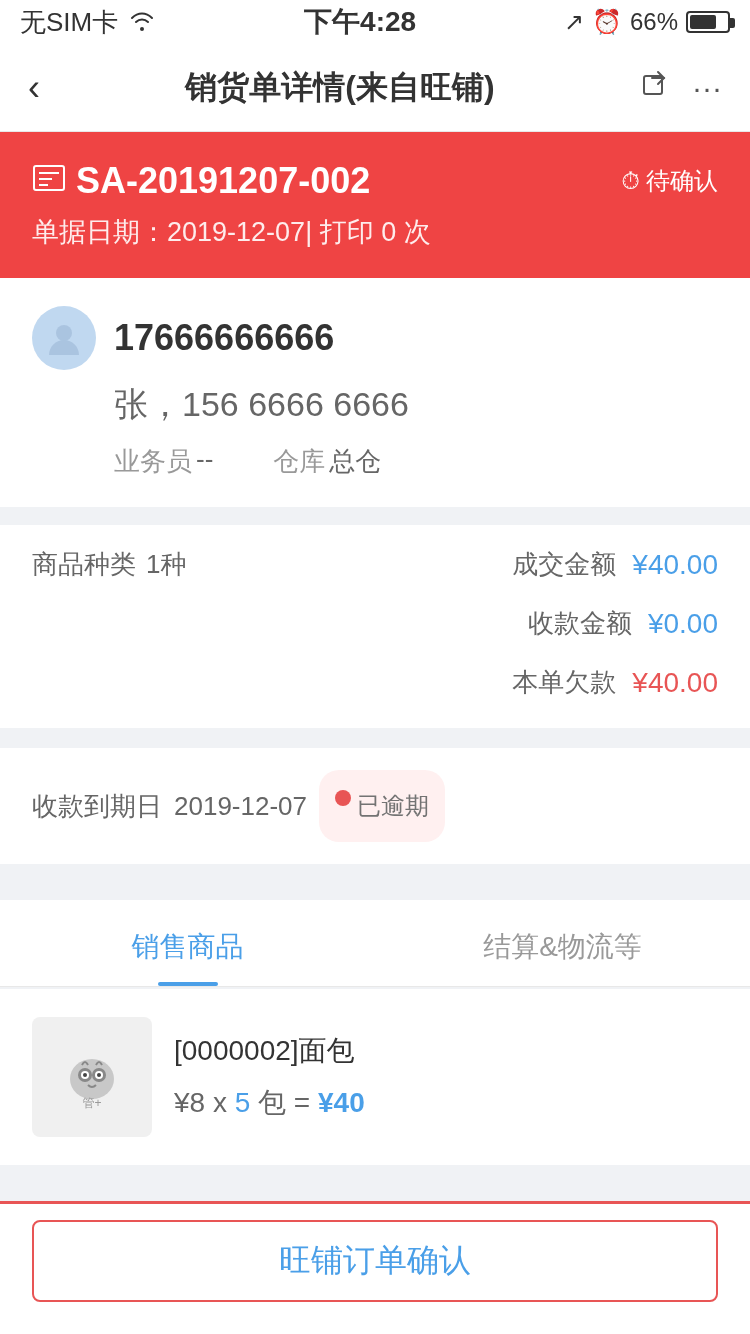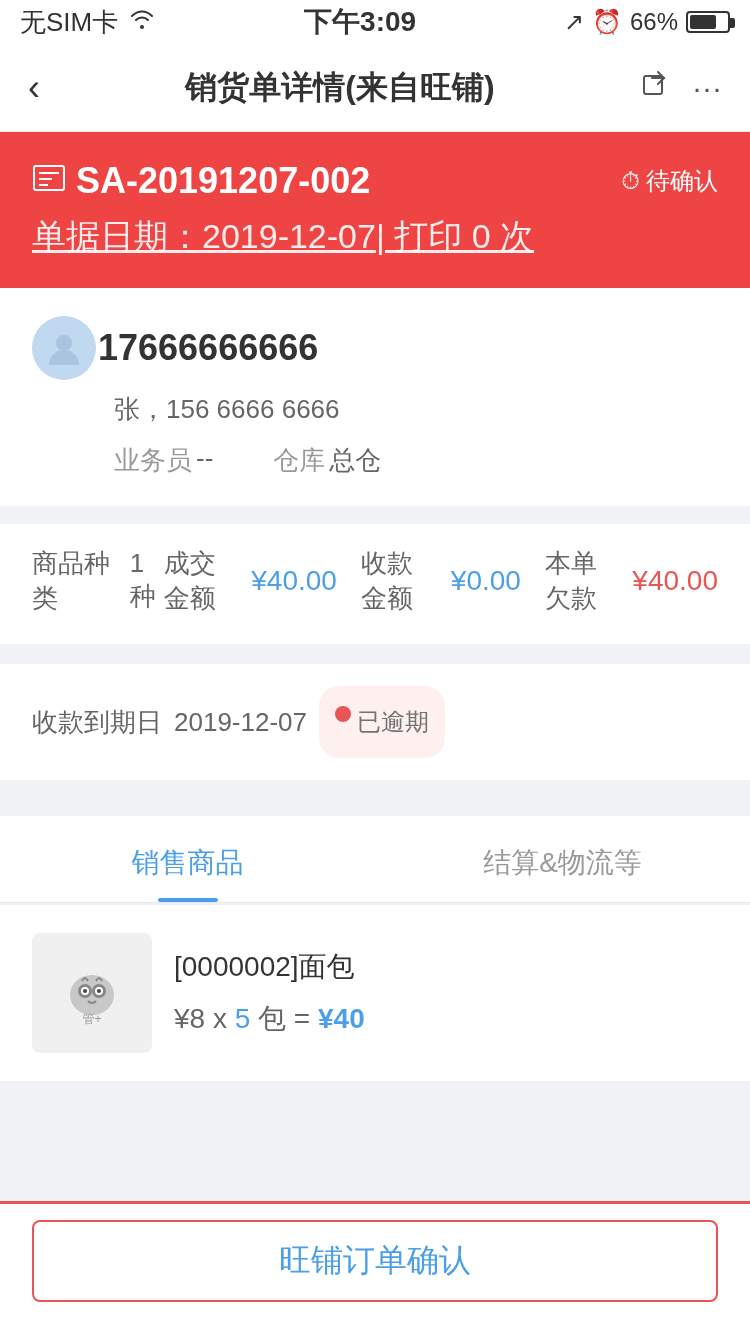--- a/index.html
+++ b/index.html
@@ -18,21 +18,21 @@
       width: 750px;
       height: 44px;
       background: #fff;
       display: flex;
       align-items: center;
       justify-content: space-between;
       padding: 0 20px;
       font-size: 26px;
       font-weight: 500;
     }
-    .status-left { display: flex; gap: 10px; }
+    .status-left { display: flex; align-items: center; gap: 10px; }
     .status-center { font-weight: 600; font-size: 28px; }
     .status-right { display: flex; align-items: center; gap: 8px; font-size: 24px; }
     .battery-icon {
       width: 44px; height: 22px; border: 2px solid #333; border-radius: 4px; position: relative; display: inline-block;
     }
     .battery-icon::after {
       content: ''; position: absolute; right: -7px; top: 5px; width: 5px; height: 10px; background: #333; border-radius: 0 2px 2px 0;
     }
     .battery-fill {
       position: absolute; left: 2px; top: 2px; bottom: 2px; width: 66%; background: #333; border-radius: 2px;
@@ -76,46 +76,45 @@
     }
     .order-id-icon { font-size: 30px; }
     .status-badge {
       font-size: 24px;
       color: #fff;
       display: flex;
       align-items: center;
       gap: 6px;
     }
     .order-meta {
-      font-size: 34px;
+      font-size: 27px;
       color: rgba(255,255,255,0.9);
-      text-decoration: underline;
     }
 
     
     .customer-section {
       background: #fff;
       padding: 28px 32px;
       margin-top: 0;
     }
     .customer-row {
       display: flex;
       align-items: center;
-      gap: 2px;
+      gap: 18px;
       margin-bottom: 12px;
     }
     .avatar {
       width: 64px; height: 64px;
       border-radius: 50%;
       background: #c0d8f0;
       display: flex; align-items: center; justify-content: center;
       font-size: 34px; color: #888; flex-shrink: 0;
     }
     .customer-phone { font-size: 36px; font-weight: 600; color: #333; }
-    .customer-name { font-size: 26px; color: #666; margin-left: 82px; margin-bottom: 16px; }
+    .customer-name { font-size: 34px; color: #666; margin-left: 82px; margin-bottom: 16px; }
     .customer-extra {
       display: flex;
       gap: 60px;
       margin-left: 82px;
       font-size: 26px;
       color: #666;
     }
     .extra-item { display: flex; gap: 4px; }
     .extra-label { color: #999; }
 
@@ -126,21 +125,21 @@
     }
     .summary-row {
       display: flex;
       justify-content: space-between;
       align-items: flex-start;
     }
     .summary-left { font-size: 26px; color: #666; }
     .summary-types { display: flex; gap: 10px; align-items: center; font-size: 26px; }
     .summary-right {
       display: flex;
-      flex-direction: row;
+      flex-direction: column;
       align-items: flex-end;
       gap: 24px;
     }
     .amount-row {
       display: flex;
       gap: 16px;
       align-items: center;
       font-size: 26px;
     }
     .amount-label { color: #666; }
@@ -269,21 +268,21 @@
   <div class="status-left">
     <span>无SIM卡</span>
     <span>
       <svg width="28" height="20" viewBox="0 0 28 20" fill="none">
         <path d="M14 16a2 2 0 100 4 2 2 0 000-4z" fill="#333"></path>
         <path d="M8 11c1.6-1.6 3.8-2.6 6-2.6s4.4 1 6 2.6" stroke="#333" stroke-width="2" fill="none" stroke-linecap="round"></path>
         <path d="M4 7c2.8-2.8 6.6-4.5 10-4.5s7.2 1.7 10 4.5" stroke="#333" stroke-width="2" fill="none" stroke-linecap="round"></path>
       </svg>
     </span>
   </div>
-  <div class="status-center">下午3:09</div>
+  <div class="status-center">下午4:28</div>
   <div class="status-right">
     <span>↗</span>
     <span>⏰</span>
     <span>66%</span>
     <div class="battery-icon">
       <div class="battery-fill"></div>
     </div>
   </div>
 </div>
 

